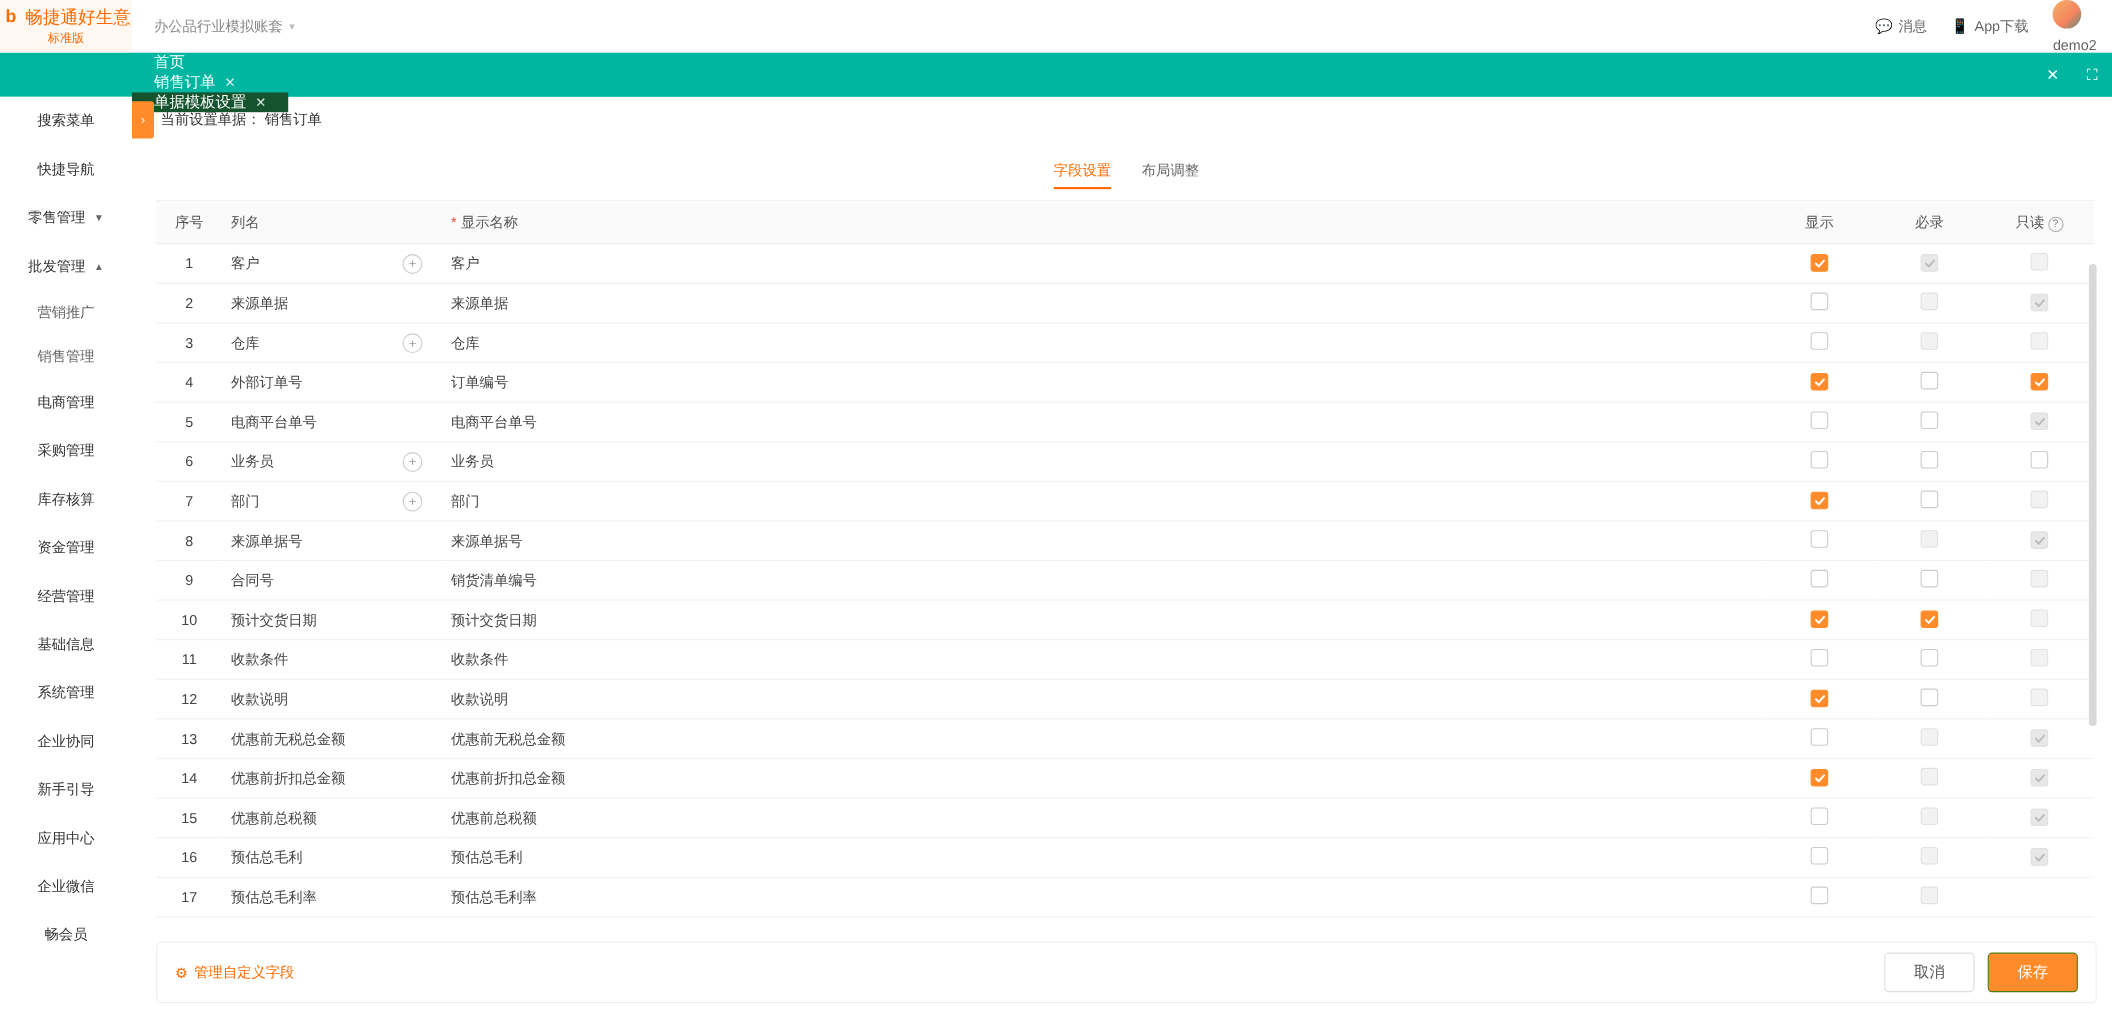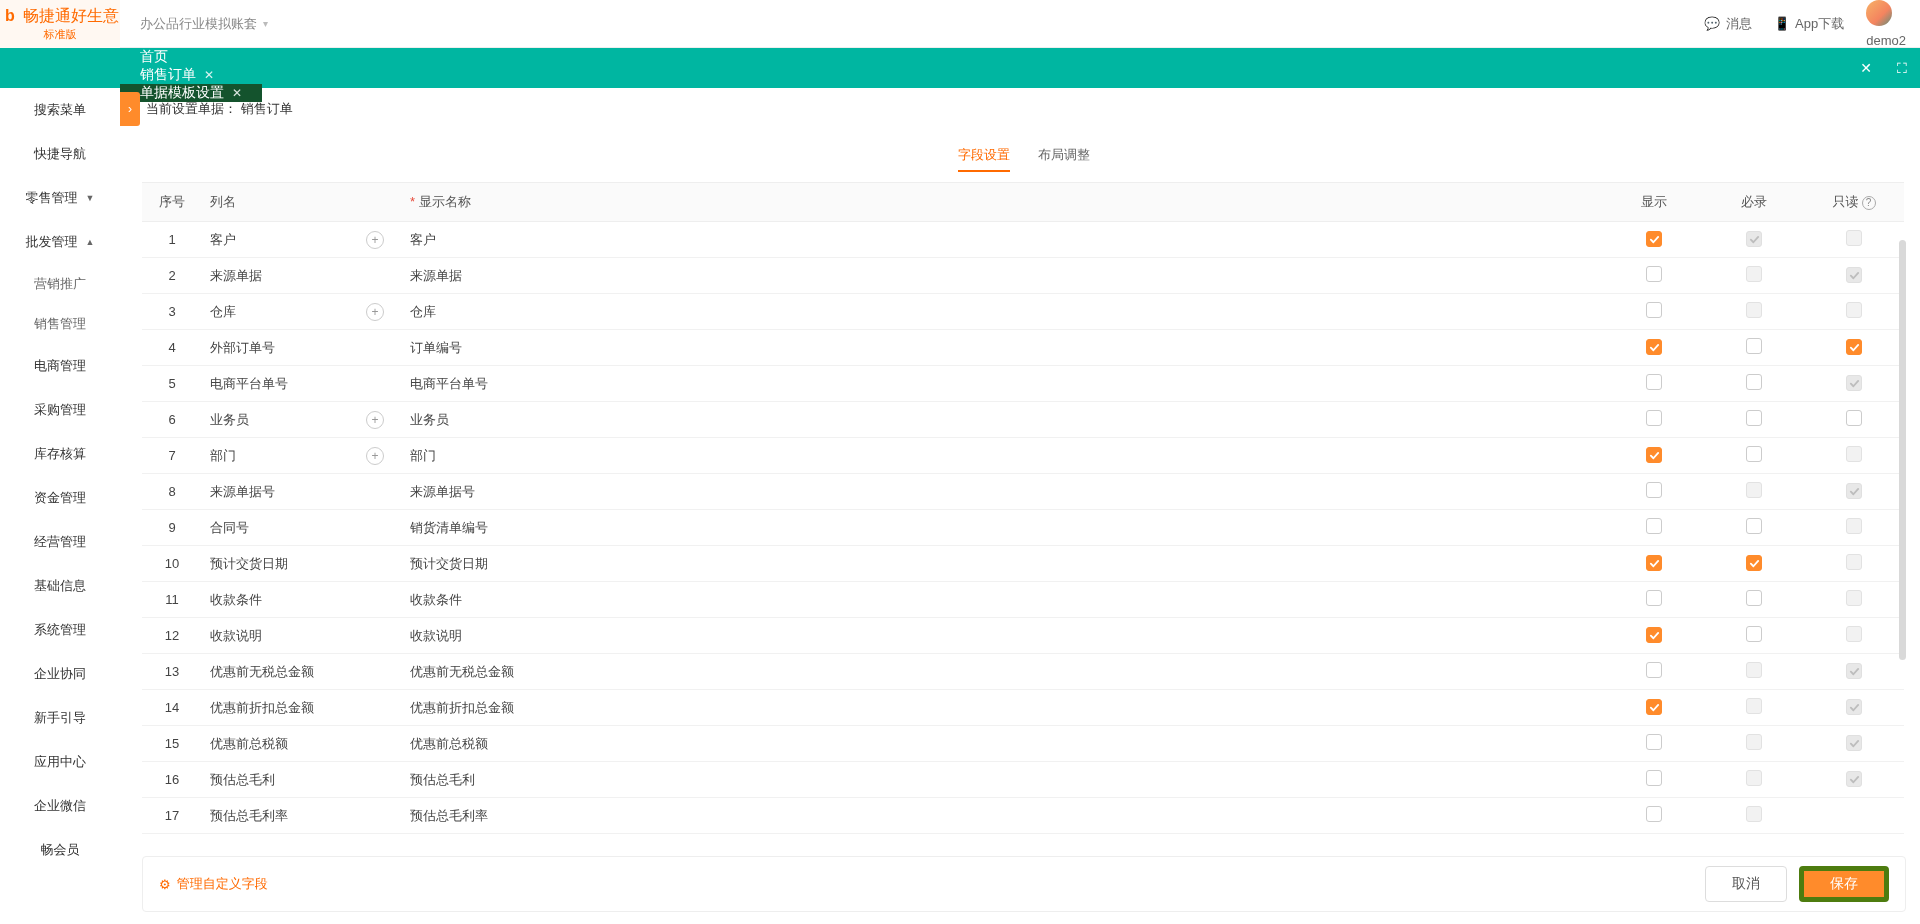--- a/index.html
+++ b/index.html
@@ -84,21 +84,21 @@
 .cb svg { width:11px; height:11px; display:block; }
 .cb:not(.checked) svg { display:none; }
 
 
 .footer { height:56px; border:1px solid #eee; border-radius:4px; margin:10px 14px 12px 22px; display:flex; align-items:center; padding:0 16px; }
 .footer-left { display:flex; align-items:center; gap:6px; color:#ff6a00; font-size:13px; cursor:pointer; }
 .gear { color:#ff6a00; }
 .footer-spacer { flex:1; }
 .btn { height:36px; padding:0 26px; border-radius:4px; font-size:14px; cursor:pointer; display:flex; align-items:center; }
 .btn-default { border:1px solid #ddd; background:#fff; color:#555; margin-right:12px; }
-.btn-primary { border:5px solid #4d7c0f; background:#ff8b2b; color:#fff; }
+.btn-primary { border:1px solid #4d7c0f; background:#ff8b2b; color:#fff; }
 
 
 .scroll-track { position:absolute; right:14px; top:240px; width:7px; height:620px; background:transparent; }
 .scroll-thumb { width:7px; height:420px; background:#d9d9d9; border-radius:4px; }
 </style>
 </head>
 <body>
 
 <div class="app">
 

